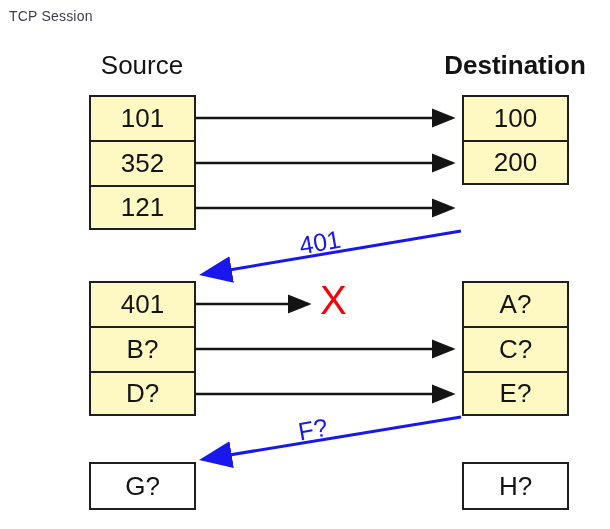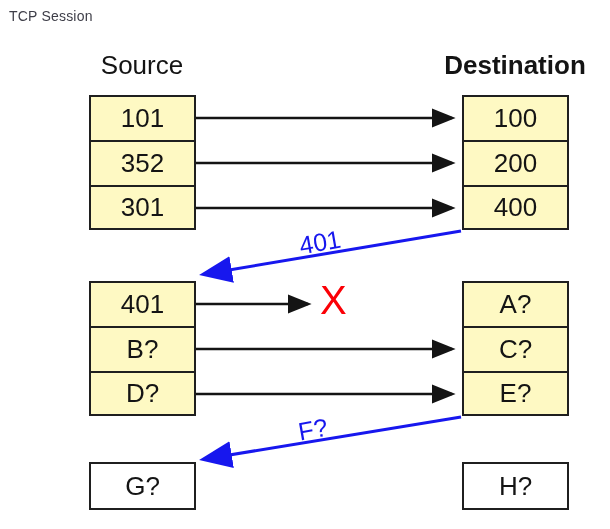--- a/index.html
+++ b/index.html
@@ -53,27 +53,26 @@
 <div id="canvas">
 
   <div class="page-title">TCP Session</div>
 
   <div class="col-header hdr-src">Source</div>
   <div class="col-header hdr-dst">Destination</div>
 
   <div class="stack stack-top-src">
     <div class="row">101</div>
     <div class="row">352</div>
-    <div class="row">301</div>
+    <div class="row">121</div>
   </div>
 
   <div class="stack stack-top-dst">
     <div class="row">100</div>
     <div class="row">200</div>
-    <div class="row">400</div>
   </div>
 
   <div class="stack stack-mid-src">
     <div class="row">401</div>
     <div class="row">B?</div>
     <div class="row">D?</div>
   </div>
 
   <div class="stack stack-mid-dst">
     <div class="row">A?</div>

